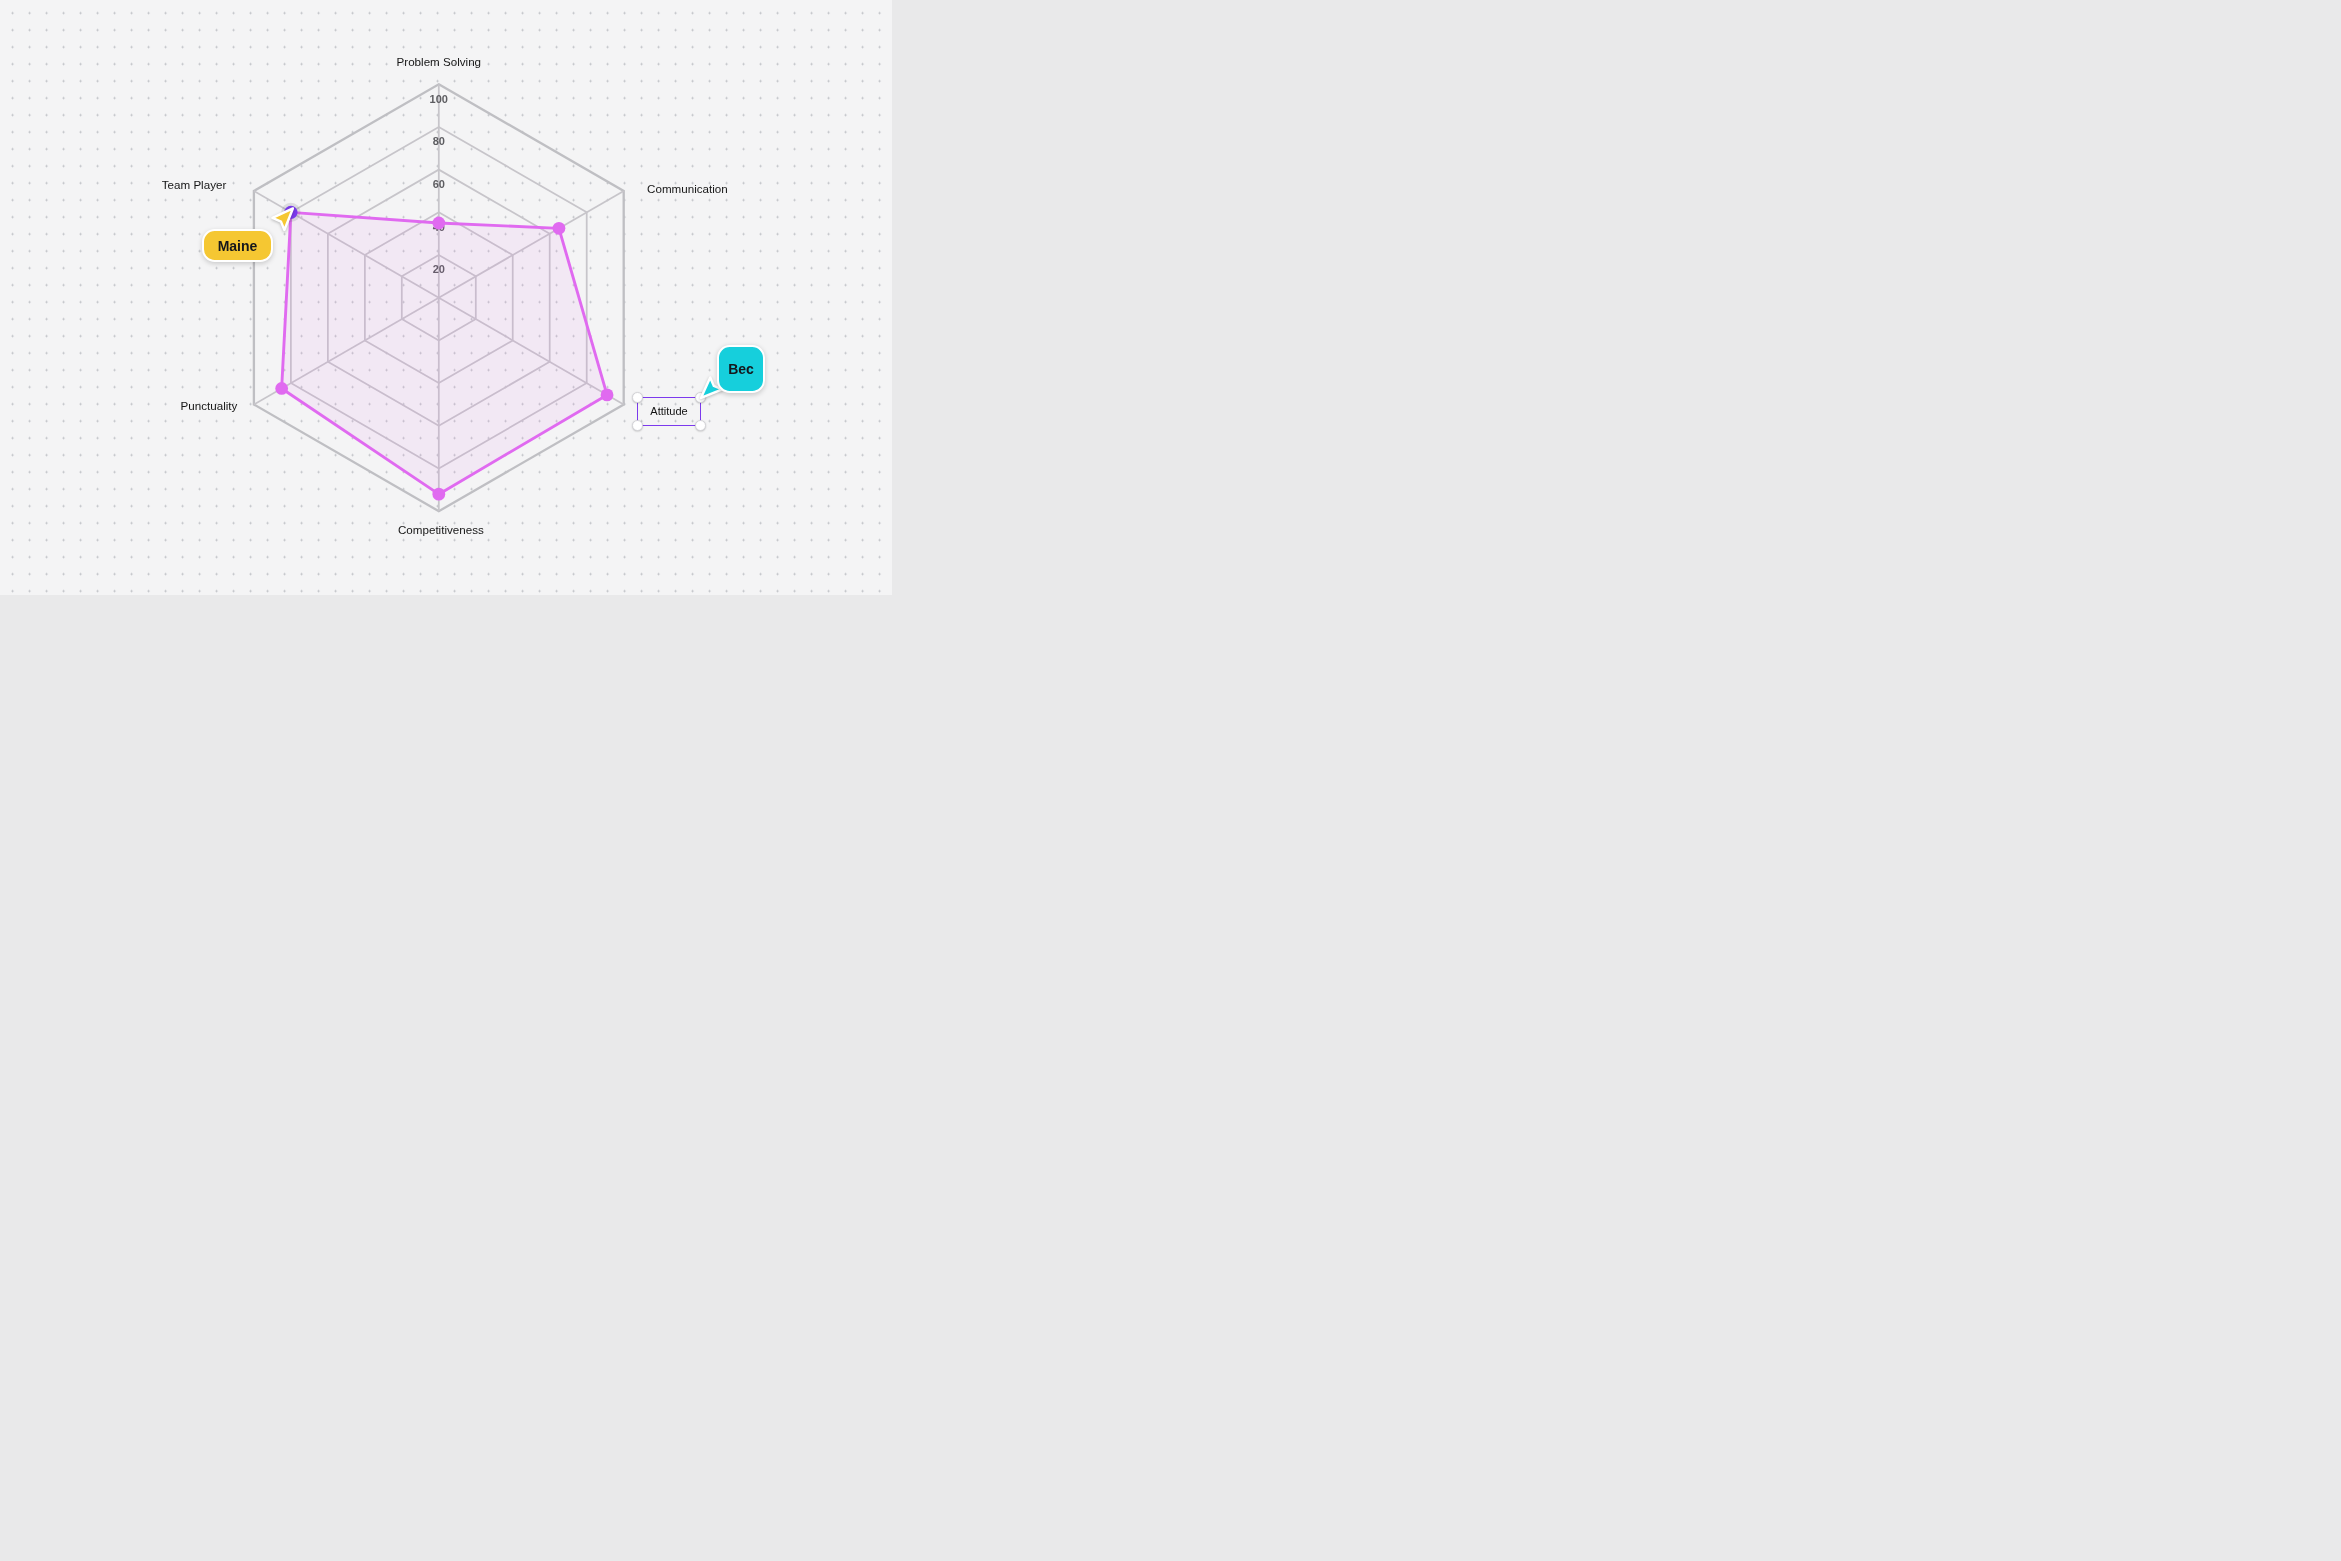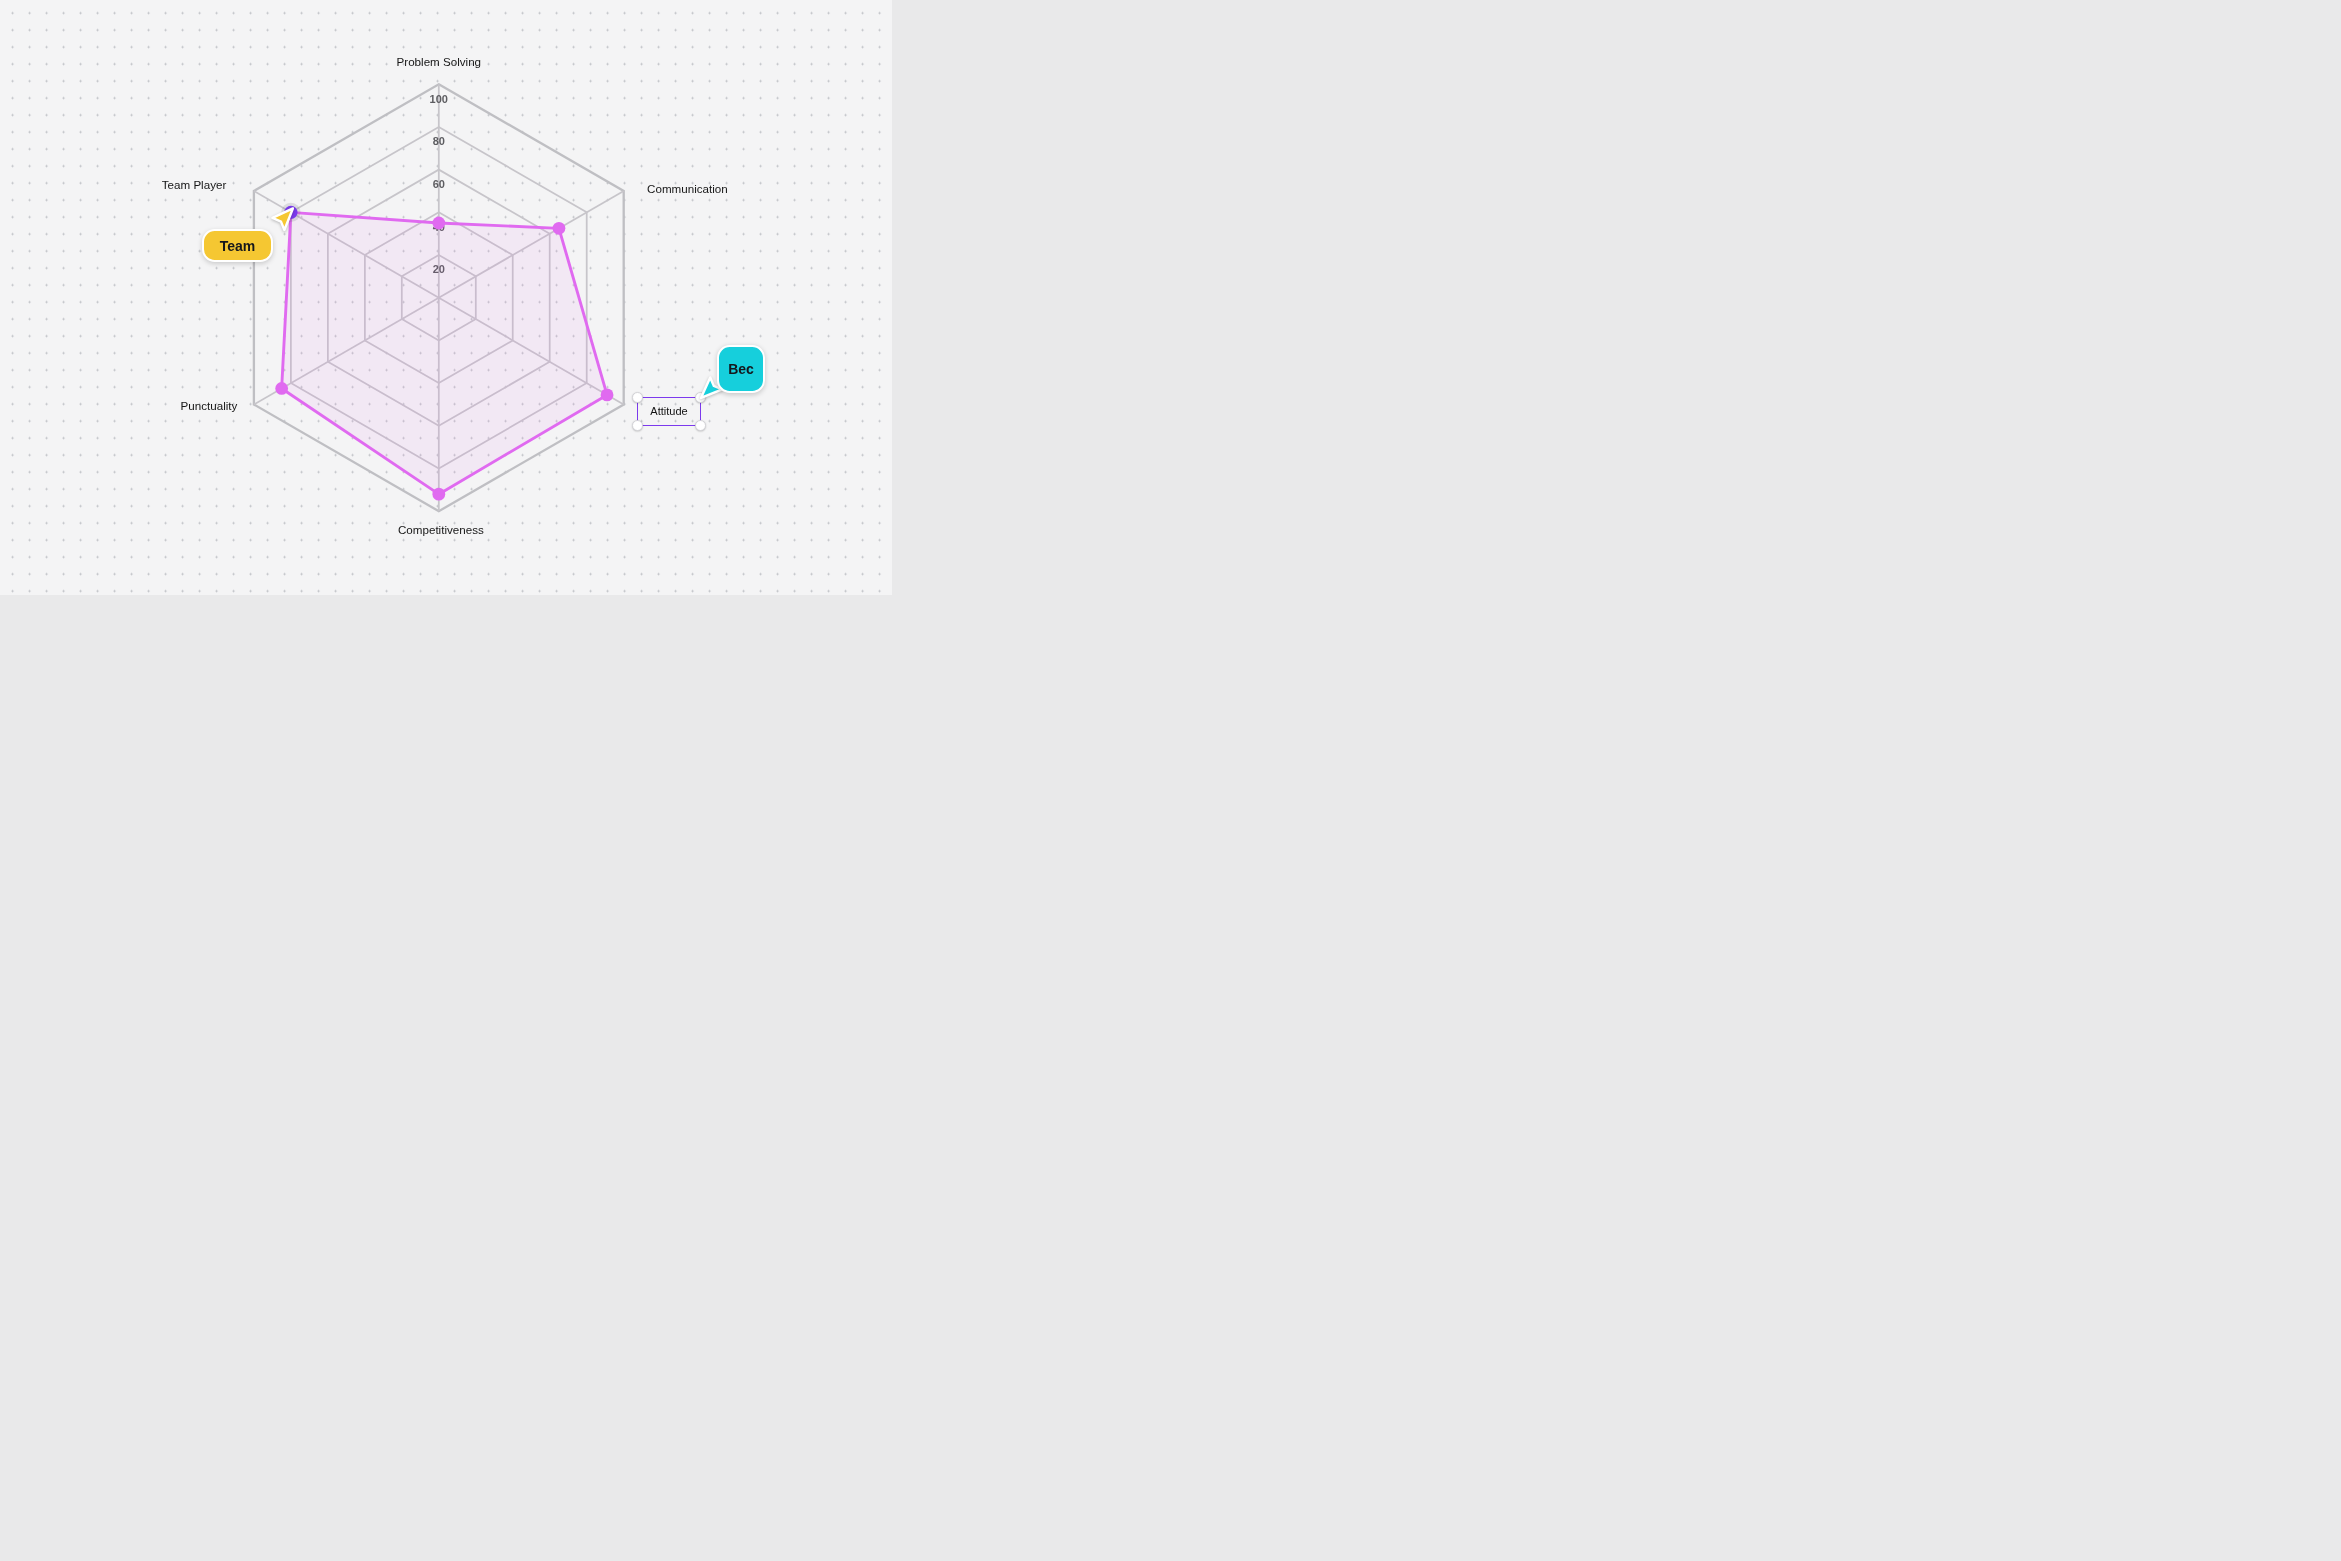--- a/index.html
+++ b/index.html
@@ -89,17 +89,17 @@
     <path d="M8 94 L46 10 L61 45 L95 59 Z" stroke="#ffffff" stroke-width="10" stroke-linejoin="round" style="fill: rgb(22, 207, 220);"></path>
   </svg>
   <div id="bec-pill" class="name-pill" style="background: rgb(22, 207, 220);">
     <span>Bec</span>
   </div>
 
   <svg id="maine-cursor" class="cursor" viewBox="0 0 100 100">
     <path d="M94 6 L10 45 L45 60 L59 94 Z" stroke="#ffffff" stroke-width="10" stroke-linejoin="round" style="fill: rgb(245, 199, 50);"></path>
   </svg>
   <div id="maine-pill" class="name-pill" style="background: rgb(245, 199, 50);">
-    <span>Team</span>
+    <span>Maine</span>
   </div>
 
 </div>
 
 
 </body></html>

